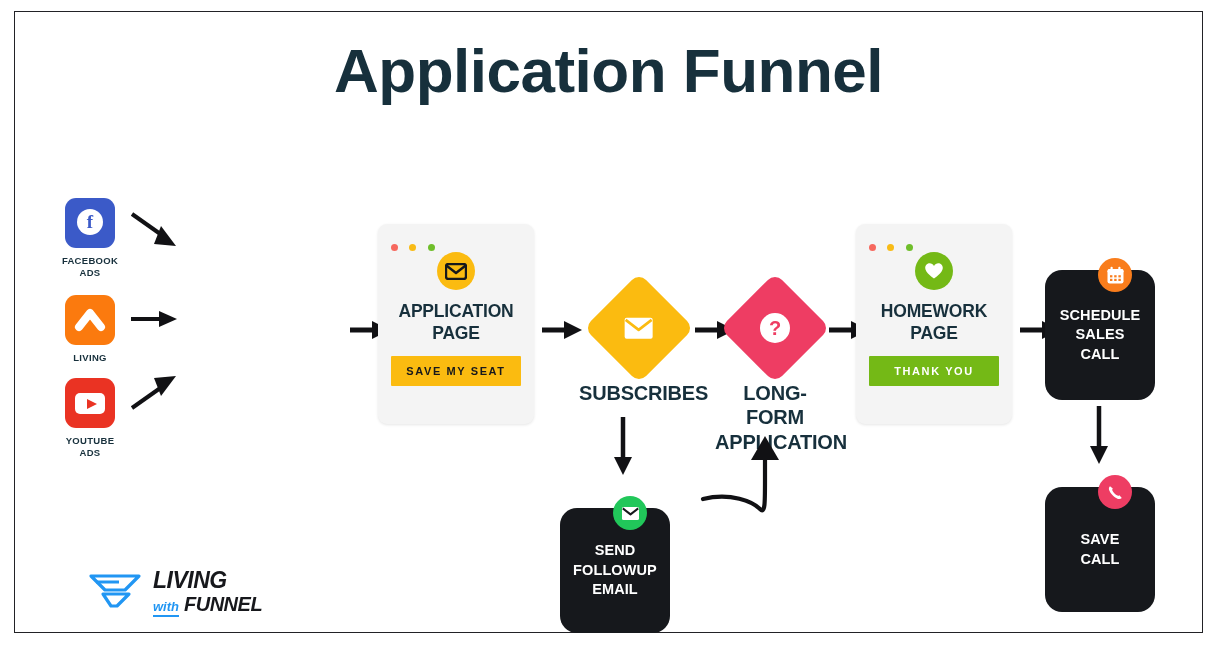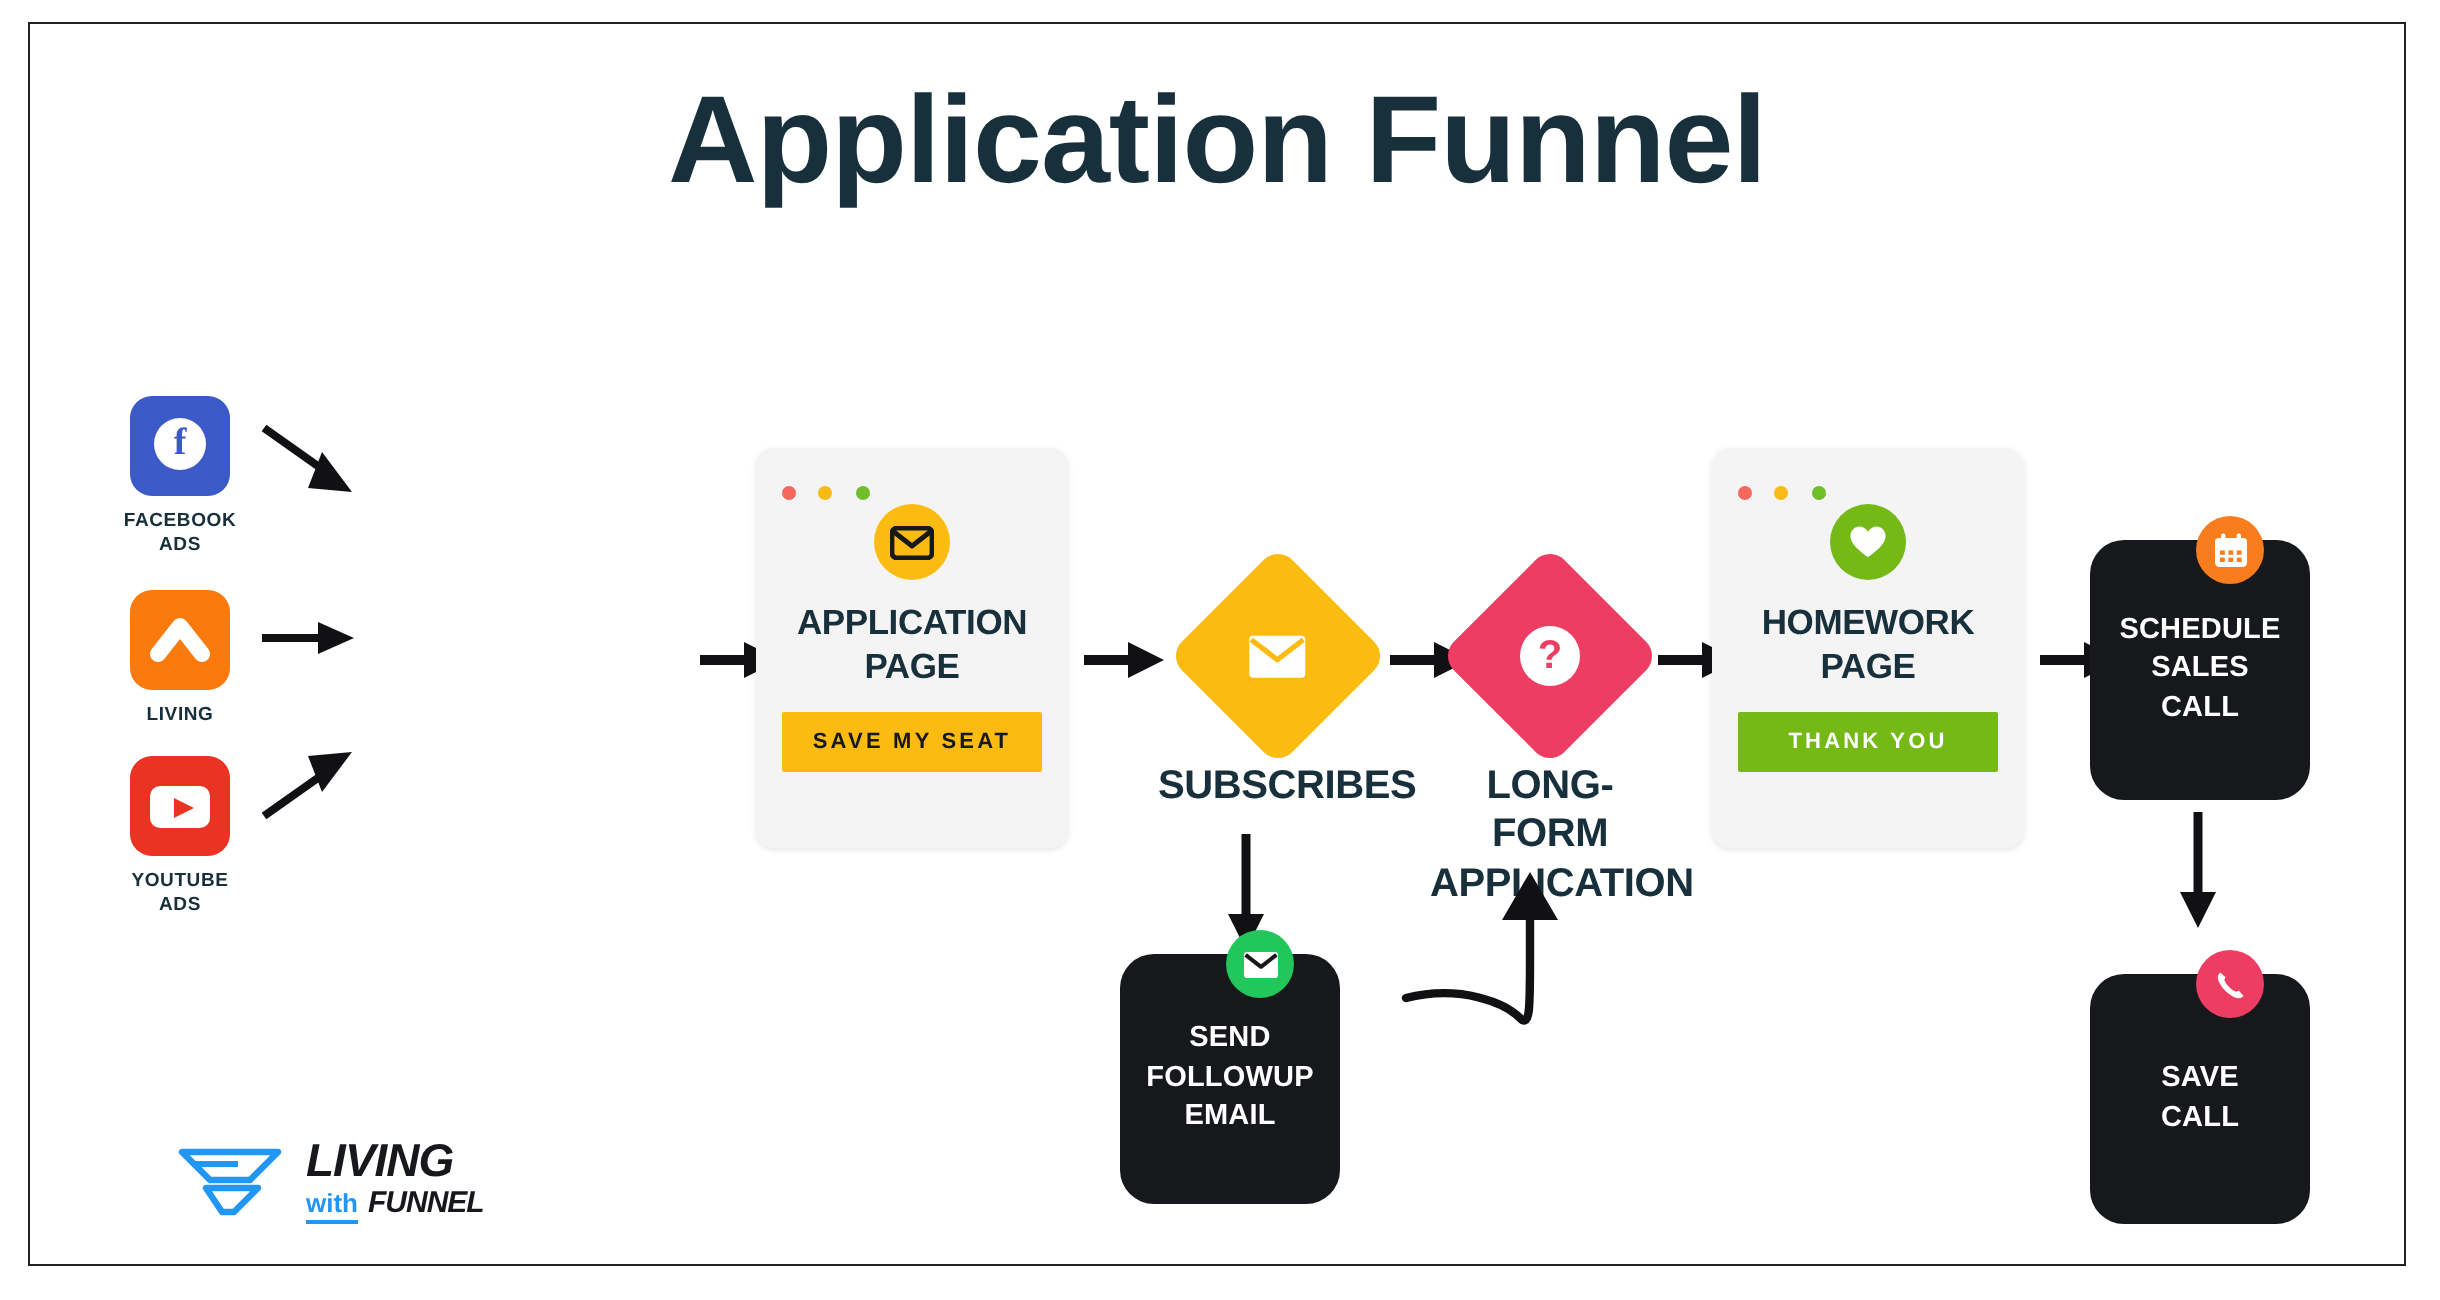--- a/index.html
+++ b/index.html
@@ -188,27 +188,27 @@
     position: absolute;
     left: 66px; top: -1px;
     line-height: 1;
   }
   .logo-living {
     font-size: 23px; font-weight: 800; font-style: italic;
     color: #17181c; letter-spacing: -0.5px;
   }
   .logo-row2 { margin-top: 2px; white-space: nowrap; }
   .logo-with {
-    font-size: 13px; font-weight: 700; 
+    font-size: 13px; font-weight: 700; font-style: italic;
     color: #2196f3;
     border-bottom: 2.5px solid #2196f3;
     padding-bottom: 1px;
   }
   .logo-funnel {
-    font-size: 15px; font-weight: 800; font-style: italic;
+    font-size: 20px; font-weight: 800; font-style: italic;
     color: #17181c; letter-spacing: -0.5px;
     margin-left: 5px;
   }
 </style>
 </head>
 <body>
 
 <div id="canvas">
 
   <div class="abs" id="page-title">Application Funnel</div>
@@ -389,21 +389,21 @@
         <span>CALL</span>
       </div>
     </div>
   </div>
 
   <svg class="arrow-svg" style="left:597px; top:405px;" width="24" height="62">
     <line x1="11" y1="0" x2="11" y2="42" stroke="#111114" stroke-width="4.5"></line>
     <polygon points="2,40 20,40 11,58" fill="#111114"></polygon>
   </svg>
 
-  <div class="abs" style="left:545px; top:465px; width:110px; height:125px;">
+  <div class="abs" style="left:545px; top:496px; width:110px; height:125px;">
     <div class="badge" style="background:#21c75a; left:53px; top:-12px;">
       <svg width="19" height="15" viewBox="0 0 19 15">
         <rect x="1" y="1" width="17" height="13" rx="1.6" fill="#ffffff"></rect>
         <path d="M1.8 2.4 L9.5 8.4 L17.2 2.4" fill="none" stroke="#16181c" stroke-width="2" stroke-linejoin="round"></path>
       </svg>
     </div>
     <div class="dark-card" style="width:110px; height:125px;">
       <div class="dark-card-text">
         <span>SEND</span><br>
         <span>FOLLOWUP</span><br>

